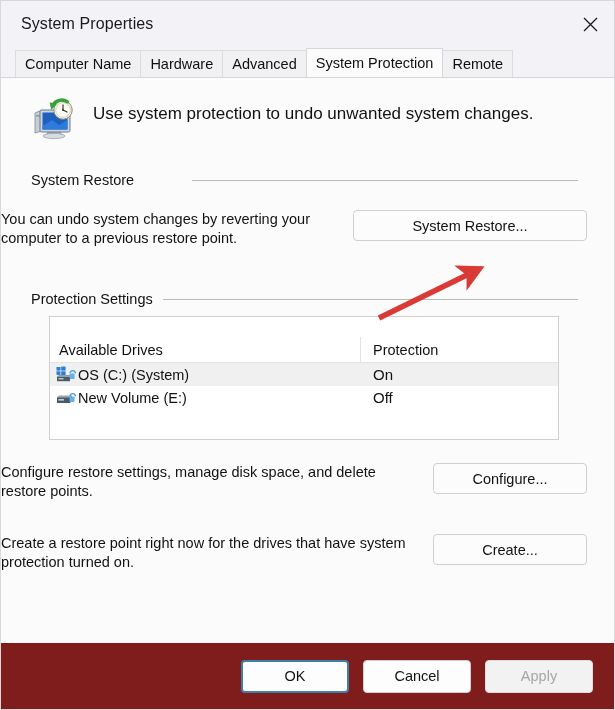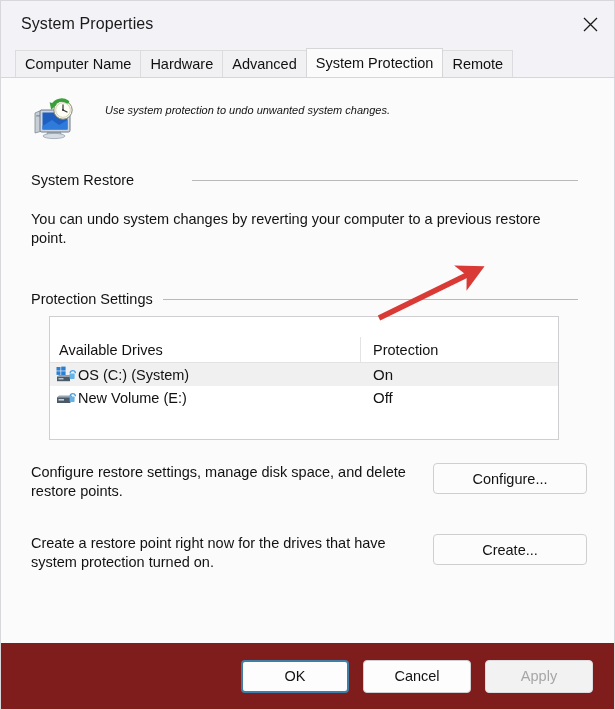--- a/index.html
+++ b/index.html
@@ -100,25 +100,24 @@
     align-items: flex-start;
     padding: 16px 0 0 30px;
   }
   .intro-icon {
     width: 44px;
     height: 44px;
     flex: 0 0 auto;
     margin-top: 2px;
   }
   .intro-text {
-    font-size: 11px;
-    color: #121212;
-    margin-left: 30px;
+    font-size: 17px;
+    color: #121212;
+    margin-left: 18px;
     margin-top: 10px;
-    font-style: italic;
   }
 
   
   .group {
     display: flex;
     align-items: center;
     padding-left: 30px;
     padding-right: 36px;
   }
   .group-label {
@@ -130,21 +129,20 @@
   .group-rule {
     flex: 1 1 auto;
     height: 1px;
     background: #b9b9b9;
   }
 
   
   .row {
     display: flex;
     align-items: flex-start;
-    padding-left: 30px;
     padding-right: 27px;
   }
   .row-desc {
     font-size: 14.5px;
     color: #121212;
     line-height: 19px;
     flex: 1 1 auto;
     padding-right: 12px;
   }
 
@@ -316,20 +314,21 @@
       <div class="intro-text">Use system protection to undo unwanted system changes.</div>
     </div>
 
     <div class="group" style="margin-top:32px;gap:48px;">
       <div class="group-label">System Restore</div>
       <div class="group-rule"></div>
     </div>
 
     <div class="row" style="margin-top:22px;">
       <div class="row-desc">You can undo system changes by reverting your computer to a previous restore point.</div>
+      <button class="btn btn-system-restore">System Restore...</button>
     </div>
 
     <div class="group" style="margin-top:43px;">
       <div class="group-label">Protection Settings</div>
       <div class="group-rule"></div>
     </div>
 
     <div class="table-wrap">
       <div class="table-head">
         <div class="th th-drives">Available Drives</div>

